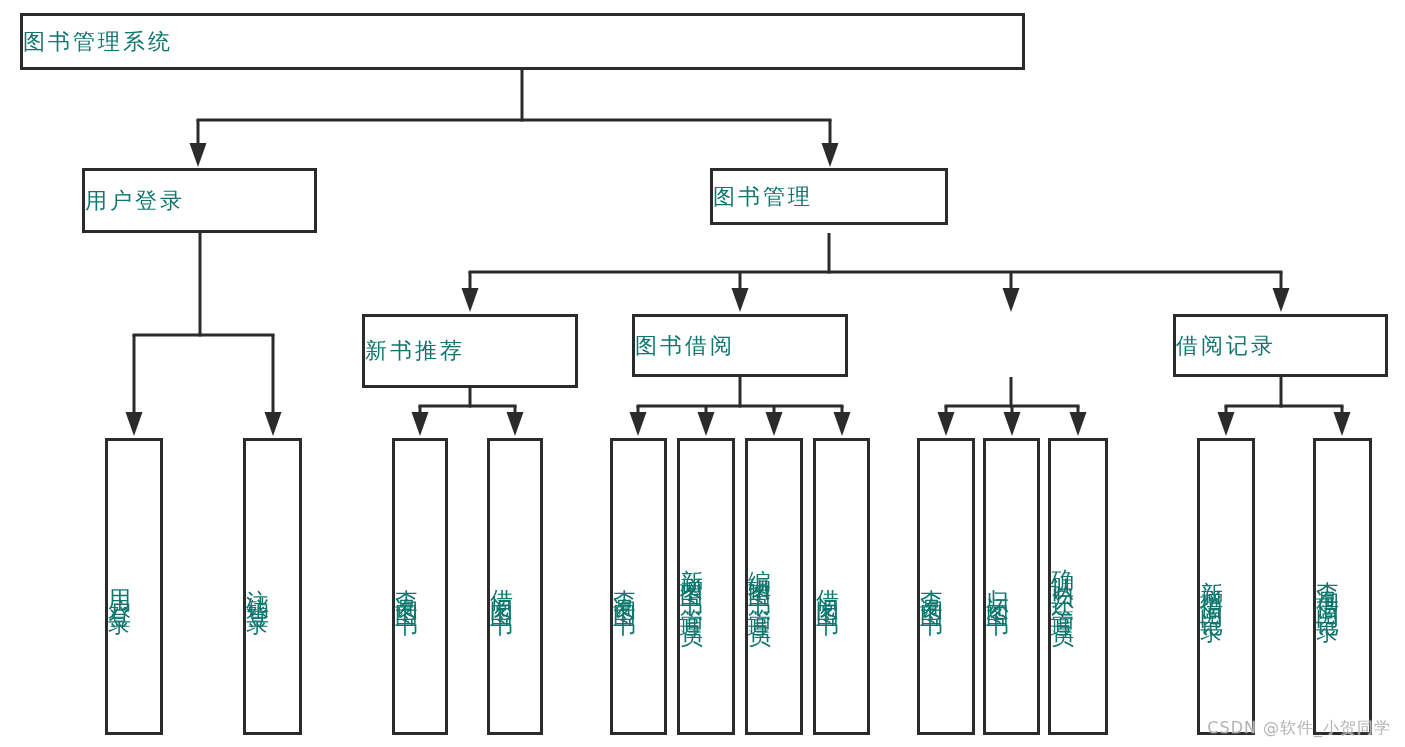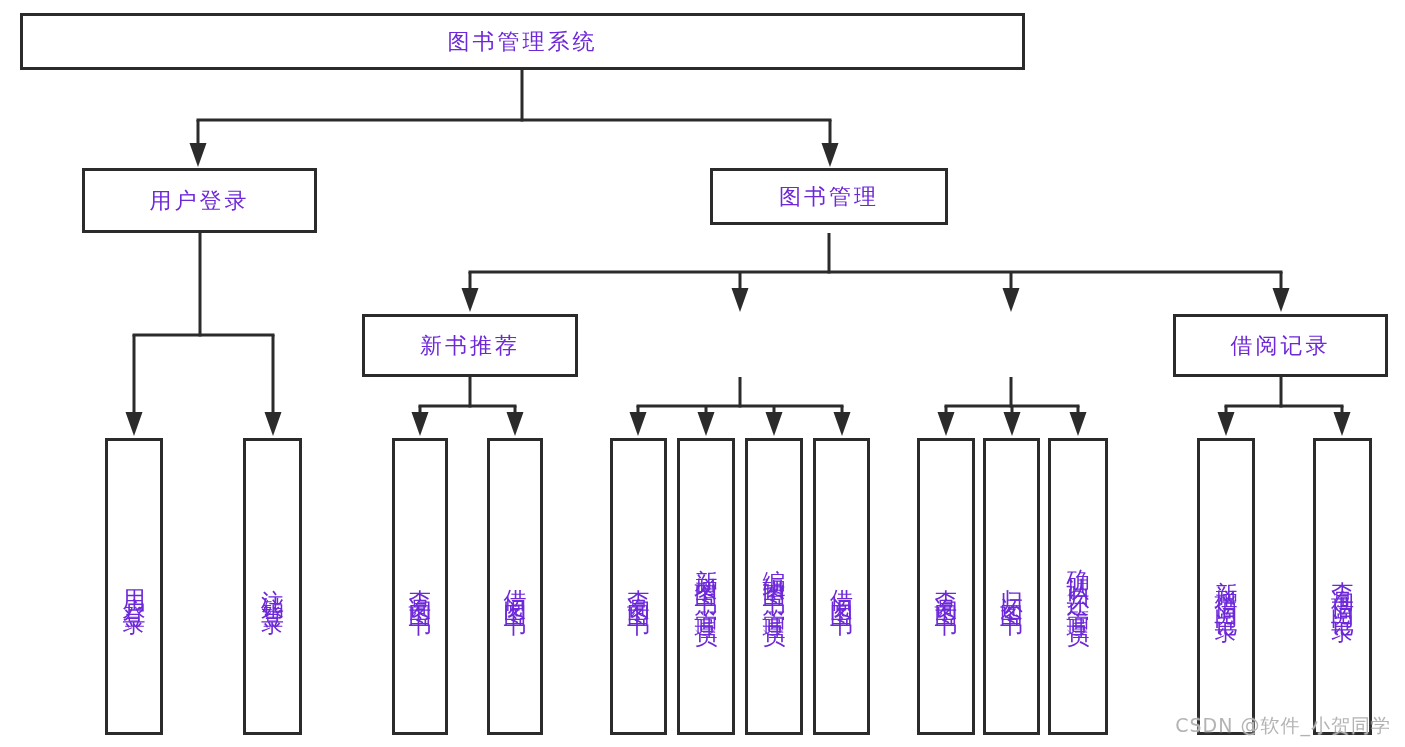--- a/index.html
+++ b/index.html
@@ -12,43 +12,43 @@
     overflow: hidden;
   }
   svg.connectors { position: absolute; left: 0; top: 0; z-index: 1; }
   .node {
     position: absolute;
     box-sizing: border-box;
     background: #ffffff;
     border: 3px solid #2b2b2b;
     display: flex;
     align-items: center;
-    justify-content: center;
-    color: #6d28d9;
+    justify-content: flex-start;
+    color: #0f766e;
     z-index: 2;
   }
   .hbox span {
     font-size: 22px;
     letter-spacing: 3px;
     white-space: nowrap;
   }
   .leaf { top: 438px; height: 297px; }
   .vtext {
     writing-mode: vertical-rl;
     text-orientation: mixed;
     font-size: 23px;
     line-height: 1;
     letter-spacing: 8px;
   }
   .watermark {
     position: absolute;
     right: 14px;
     bottom: 8px;
     z-index: 5;
-    font-size: 19px;
+    font-size: 16px;
     letter-spacing: 1px;
     color: rgba(175,175,175,0.95);
     text-shadow: 0 0 2px #ffffff;
     white-space: nowrap;
   }
 </style>
 </head>
 <body>
 
 <div class="canvas">
@@ -116,22 +116,25 @@
     <span>图书管理系统</span>
   </div>
 
   <div class="node hbox" style="left:82px;top:168px;width:235px;height:65px">
     <span>用户登录</span>
   </div>
   <div class="node hbox" style="left:710px;top:168px;width:238px;height:57px">
     <span>图书管理</span>
   </div>
 
-  <div class="node hbox" style="left:362px;top:314px;width:216px;height:63px">
+  <div class="node hbox" style="left:362px;top:314px;width:216px;height:74px">
     <span>新书推荐</span>
+  </div>
+  <div class="node hbox" style="left:632px;top:314px;width:216px;height:63px">
+    <span>图书借阅</span>
   </div>
   <div class="node hbox" style="left:1173px;top:314px;width:215px;height:63px">
     <span>借阅记录</span>
   </div>
 
   <div class="node leaf" style="left:105px;width:58px">
     <span class="vtext">用户登录</span>
   </div>
   <div class="node leaf" style="left:243px;width:59px">
     <span class="vtext">注销登录</span>

